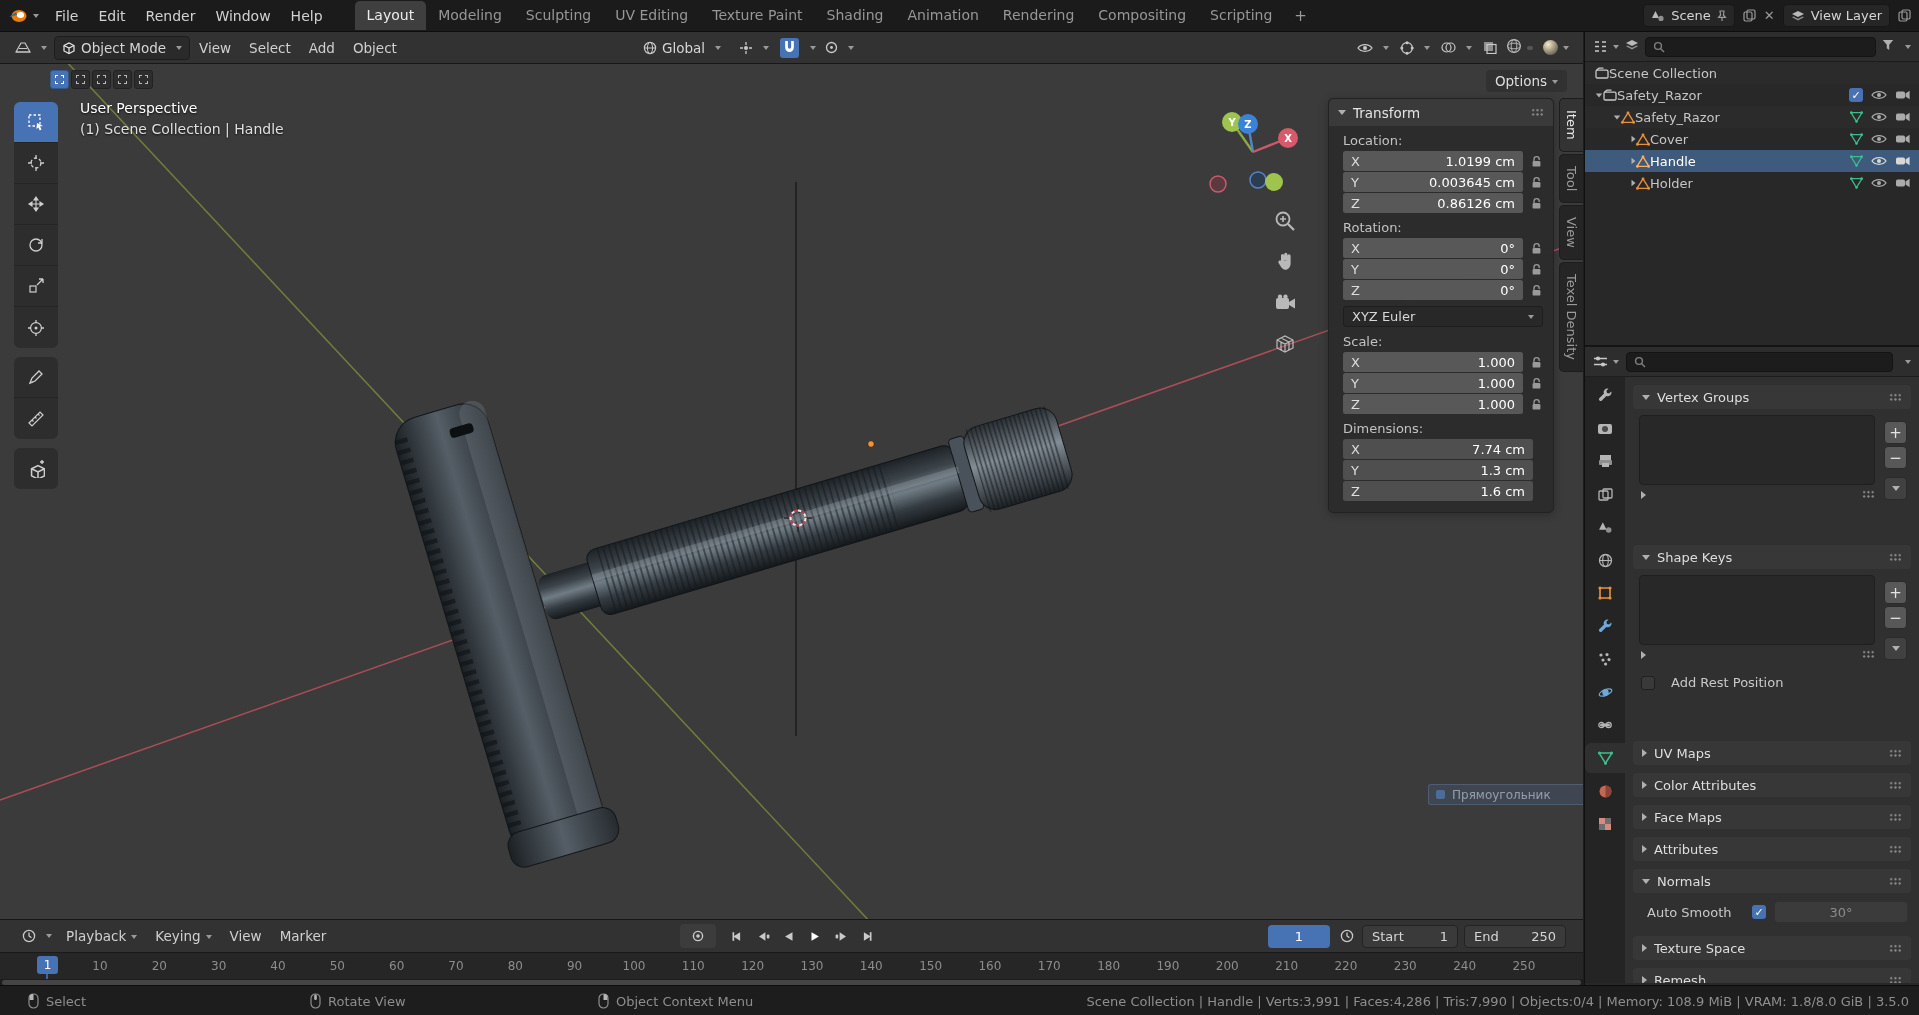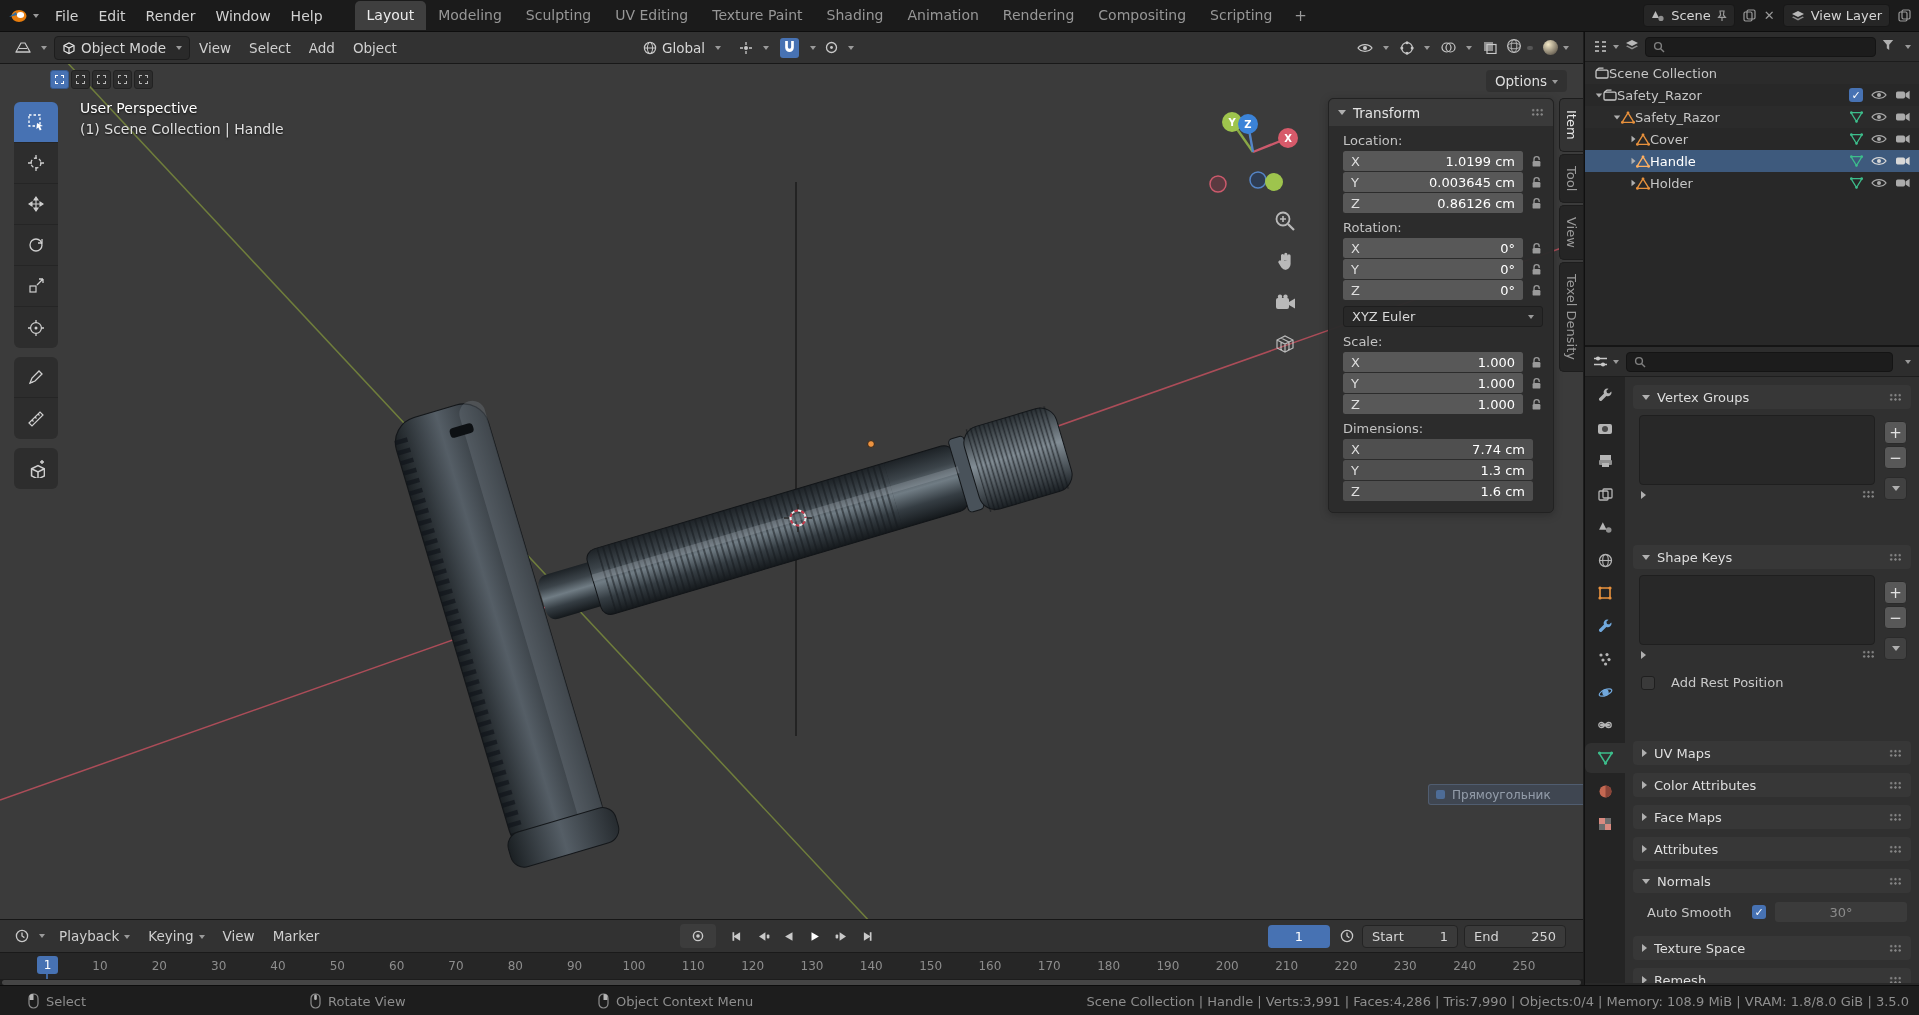--- a/index.html
+++ b/index.html
@@ -97,21 +97,21 @@
   .pcol{position:absolute;right:12px;top:6px;display:flex;flex-direction:column}
   .sqbtn{width:23px;height:23px;background:#585858;border:1px solid #2a2a2a;border-radius:4px;color:#e3e3e3;display:flex;align-items:center;justify-content:center;font-size:15px;margin-bottom:2px}
   .sqbtn.dk{background:#414141;margin-top:6px}
   .plist-foot{display:flex;align-items:center;margin:5px 44px 0 16px;color:#9a9a9a}
   .plist-foot .grip{margin-left:auto}
   .nrow{display:flex;align-items:center;gap:9px;margin:9px 12px 4px 14px}
   .nfld{flex:1;height:20px;background:#3b3b3b;border-radius:3px;display:flex;align-items:center;justify-content:center;color:#8b8b8b}
   .restrow{display:flex;align-items:center;gap:16px;margin:16px 12px 6px 16px;color:#c8c8c8}
   
   .timeline{position:absolute;top:919px;left:0;width:1583px;height:66px;background:#262626;border-top:1px solid #161616}
-  .tl-header{height:33px;background:#323232;display:flex;align-items:center;position:relative;border-bottom:1px solid #1a1a1a;padding:0 10px}
+  .tl-header{height:33px;background:#323232;display:flex;align-items:center;position:relative;border-bottom:1px solid #1a1a1a;padding:0 17px}
   .tl-menu{padding:4px 9px;color:#d0d0d0;font-size:13.5px}
   .tl-controls{position:absolute;left:724px;display:flex;align-items:center}
   .pb-btn{width:26px;height:24px;display:flex;align-items:center;justify-content:center;color:#c9c9c9}
   .rec-pill{position:absolute;left:680px;width:36px;height:24px;background:#3c3c3c;border-radius:4px;display:flex;align-items:center;justify-content:center}
   .framefld{position:absolute;left:1268px;width:62px;height:23px;background:#4772b3;border-radius:4px;color:#fff;display:flex;align-items:center;justify-content:center;font-size:13px}
   .sefld{height:23px;background:#3a3a3a;border:1px solid #232323;border-radius:4px;display:flex;align-items:center;justify-content:space-between;padding:0 9px;color:#d5d5d5;position:absolute}
   .tl-ruler{height:33px;position:relative;background:#262626}
   .tick{position:absolute;top:6px;transform:translateX(-50%);font-size:12px;color:#8d8d8d}
   .playhead{position:absolute;left:37px;top:3px;width:21px;height:18px;background:#4772b3;border-radius:3px;color:#fff;display:flex;align-items:center;justify-content:center;font-size:12px;z-index:2}
   .playline{position:absolute;left:46px;top:3px;bottom:7px;width:2px;background:#4772b3;opacity:.85}

